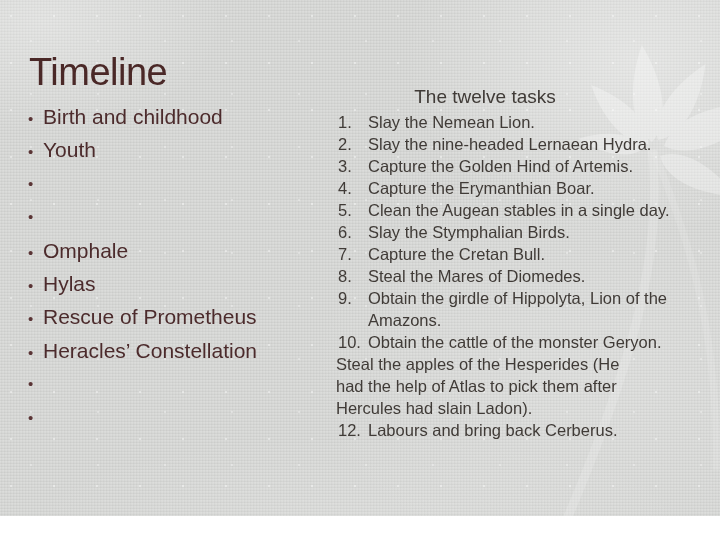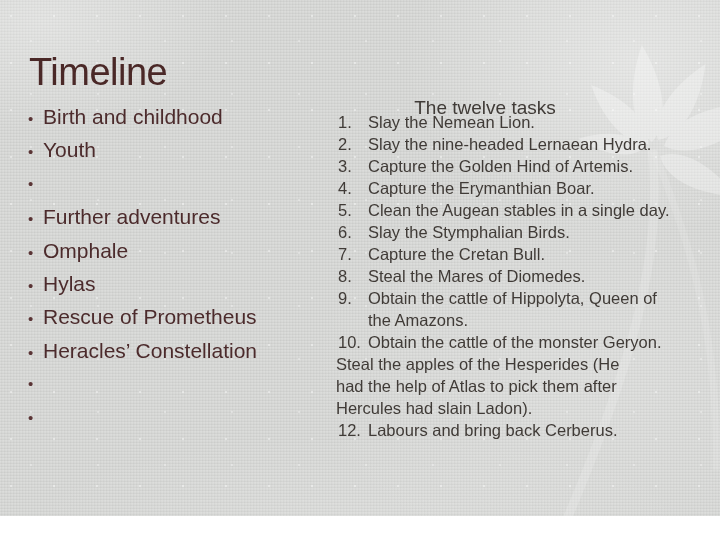--- a/index.html
+++ b/index.html
@@ -71,21 +71,21 @@
   .bullets .dot {
     flex: none;
     width: 15px;
     font-size: 15px;
     color: var(--bullet_marker, #5a3435);
   }
 
   .tasks-heading {
     position: absolute;
     left: 340px;
-    top: 97px;
+    top: 86px;
     width: 290px;
     text-align: center;
     font-size: 19px;
     line-height: 22px;
     color: var(--task_text, #403b37);
   }
 
   .tasks {
     position: absolute;
     left: 336px;
@@ -139,21 +139,20 @@
       </li>
     <li>
         <span class="dot">•</span>
         <span>Youth</span>
       </li>
     <li>
         <span class="dot">•</span>
       </li>
     <li>
         <span class="dot">•</span>
-        <span>Further adventures</span>
       </li>
     <li>
         <span class="dot">•</span>
         <span>Omphale</span>
       </li>
     <li>
         <span class="dot">•</span>
         <span>Hylas</span>
       </li>
     <li>
@@ -202,21 +201,21 @@
     <li>
         <span class="num">7.</span>
         <span class="txt">Capture the Cretan Bull.</span>
       </li>
     <li>
         <span class="num">8.</span>
         <span class="txt">Steal the Mares of Diomedes.</span>
       </li>
     <li>
         <span class="num">9.</span>
-        <span class="txt">Obtain the cattle of Hippolyta, Queen of the Amazons.</span>
+        <span class="txt">Obtain the girdle of Hippolyta, Lion of the Amazons.</span>
       </li>
     <li>
         <span class="num">10.</span>
         <span class="txt">Obtain the cattle of the monster Geryon.</span>
       </li>
     <li>
         <span class="txt">Steal the apples of the Hesperides (He had the help of Atlas to pick them after Hercules had slain Ladon).</span>
       </li>
     <li>
         <span class="num">12.</span>

